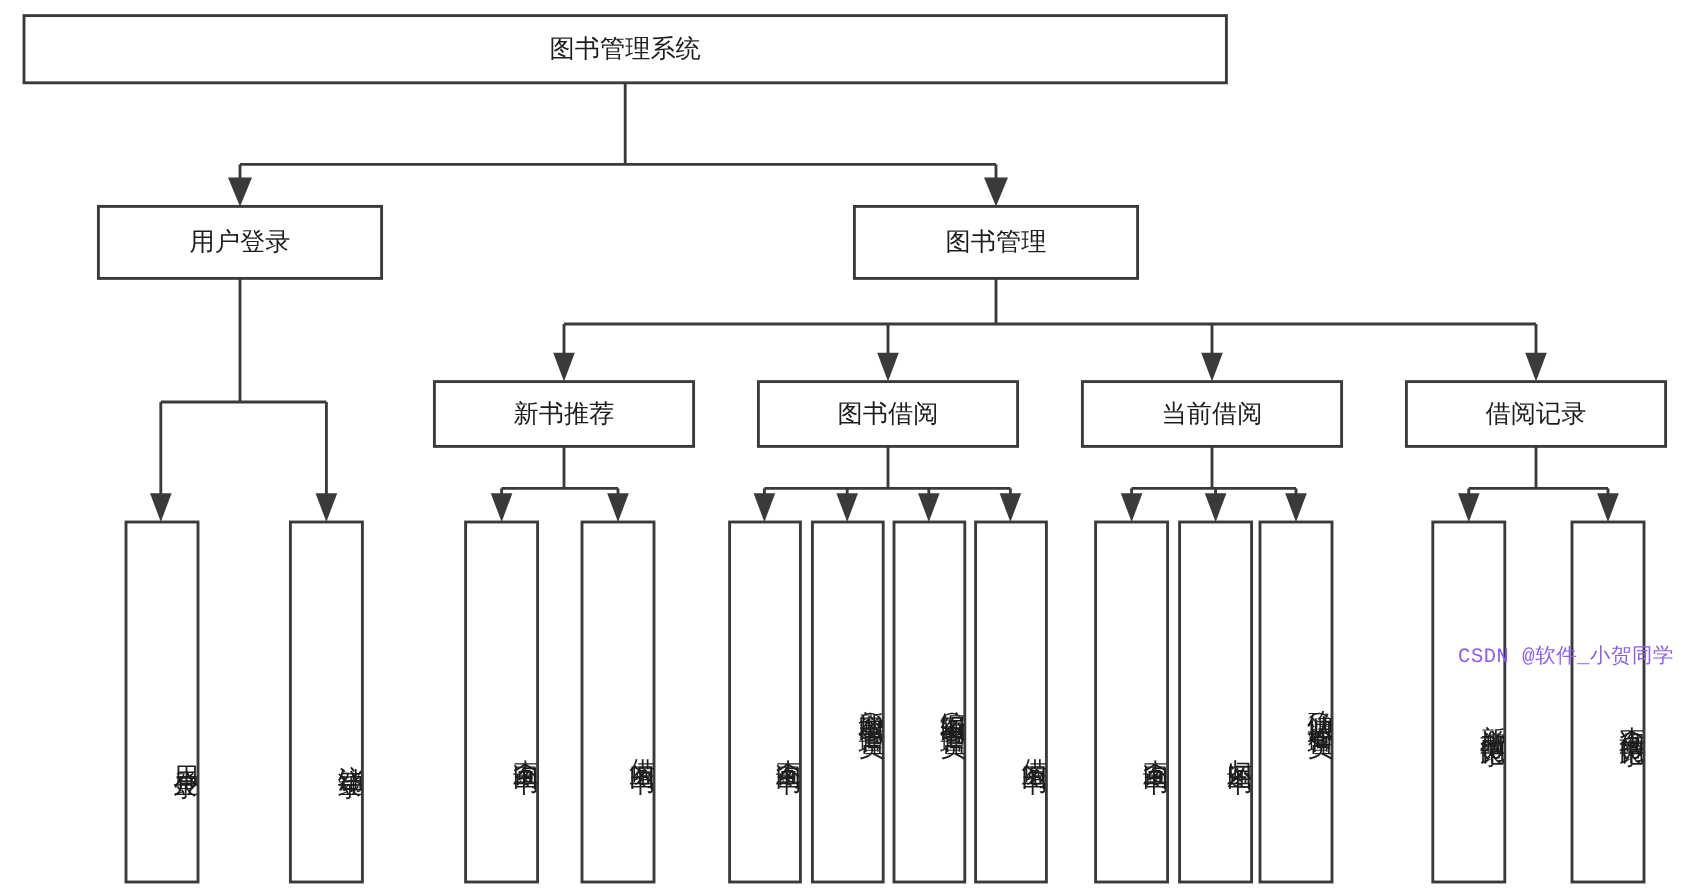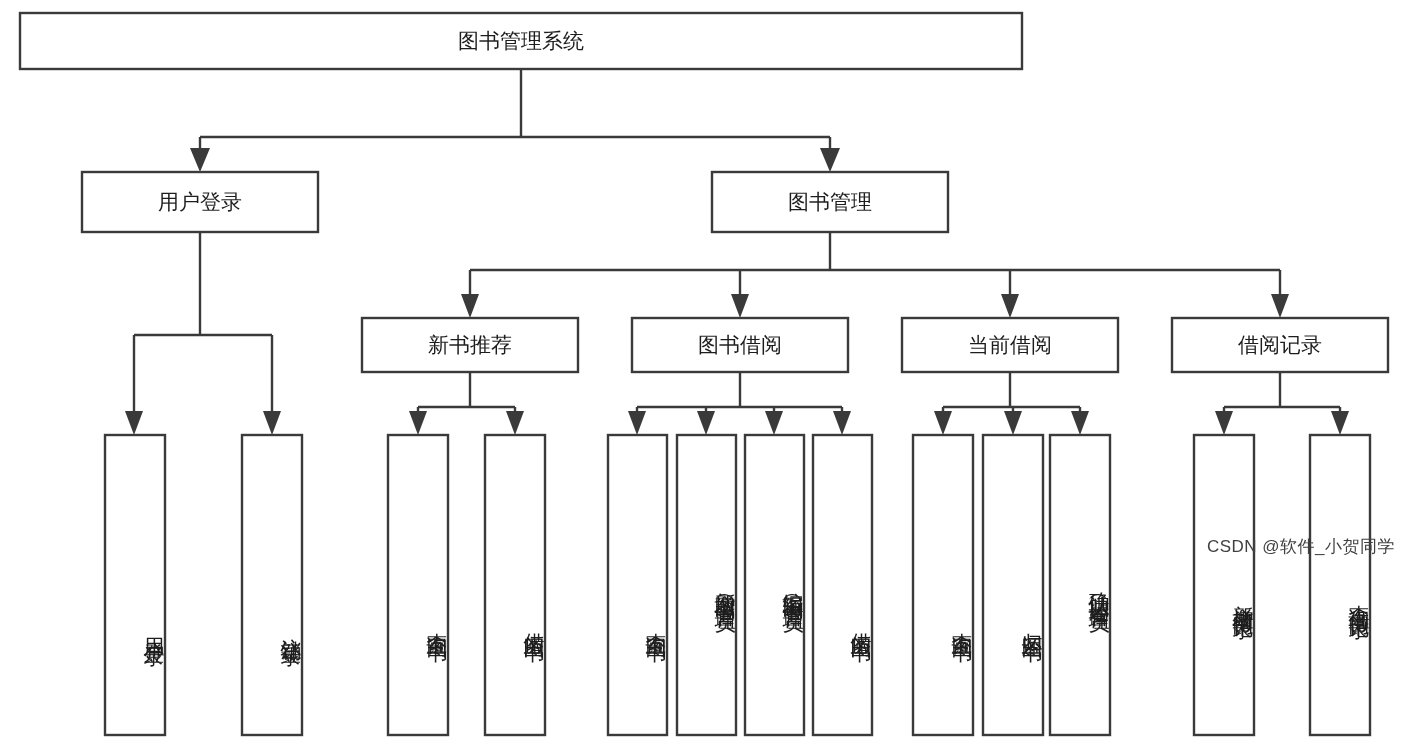--- a/index.html
+++ b/index.html
@@ -62,23 +62,23 @@
     white-space: nowrap;
     display: flex;
     align-items: flex-start;
     justify-content: center;
     pointer-events: none;
   }
   .watermark {
     position: absolute;
     right: 10px;
     bottom: 7px;
-    font-family: Liberation Sans, sans-serif;
+    font-family: Liberation Mono, monospace;
     font-size: 17px;
-    color: #404040;
+    color: #8b5cf6;
     letter-spacing: 0.5px;
     white-space: nowrap;
   }
 </style>
 </head>
 <body>
 
 <div id="diagram-root">
 
   <svg id="diagram-svg" viewBox="0 0 1405 747">

